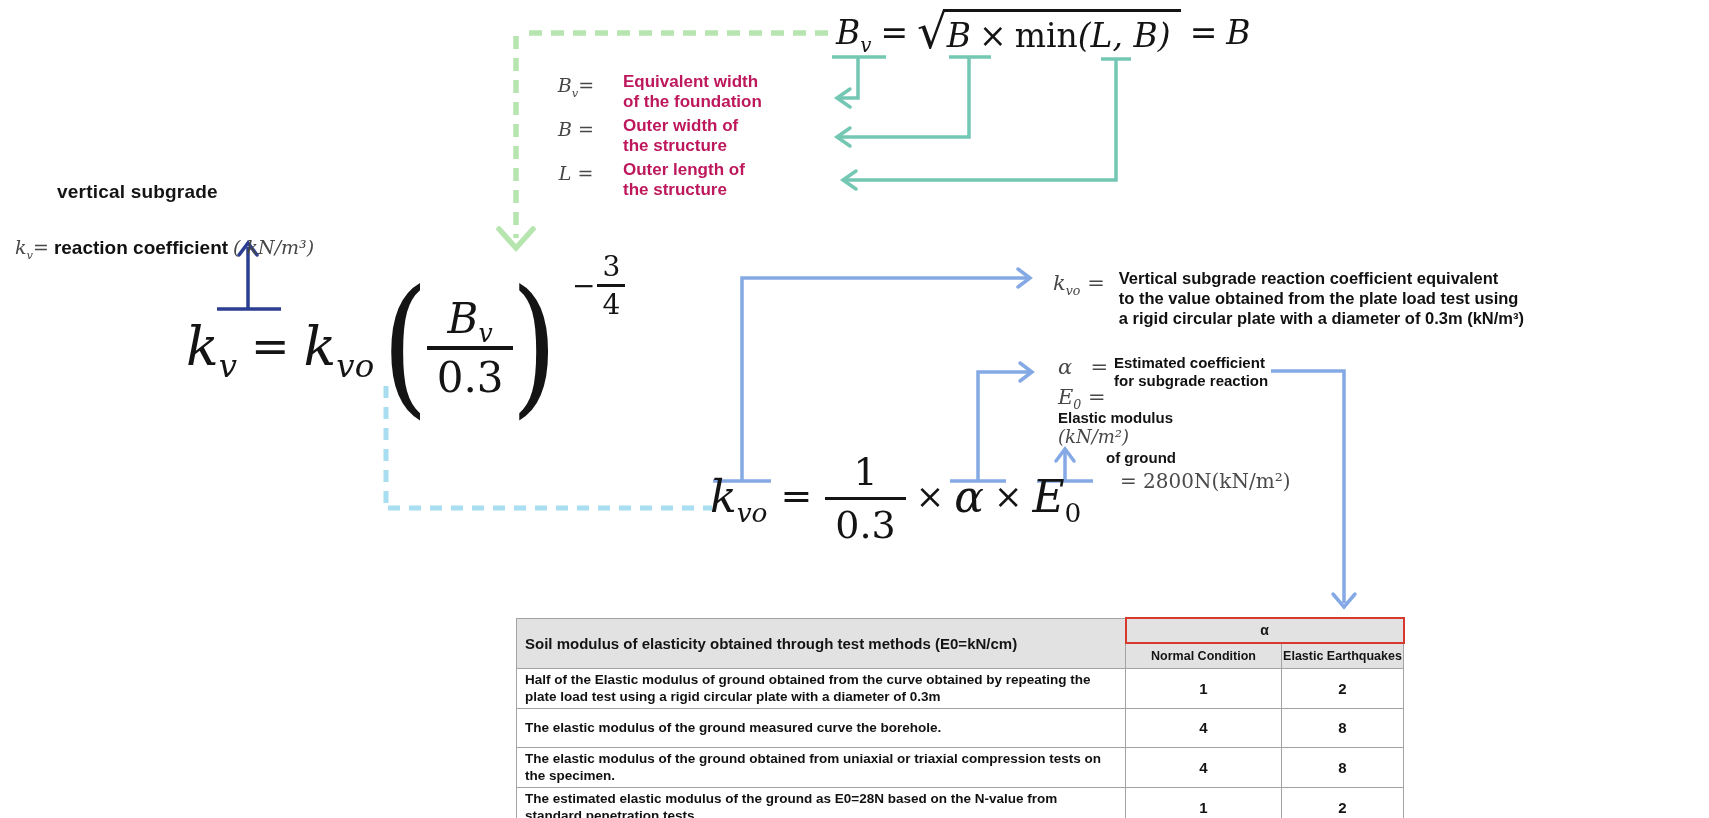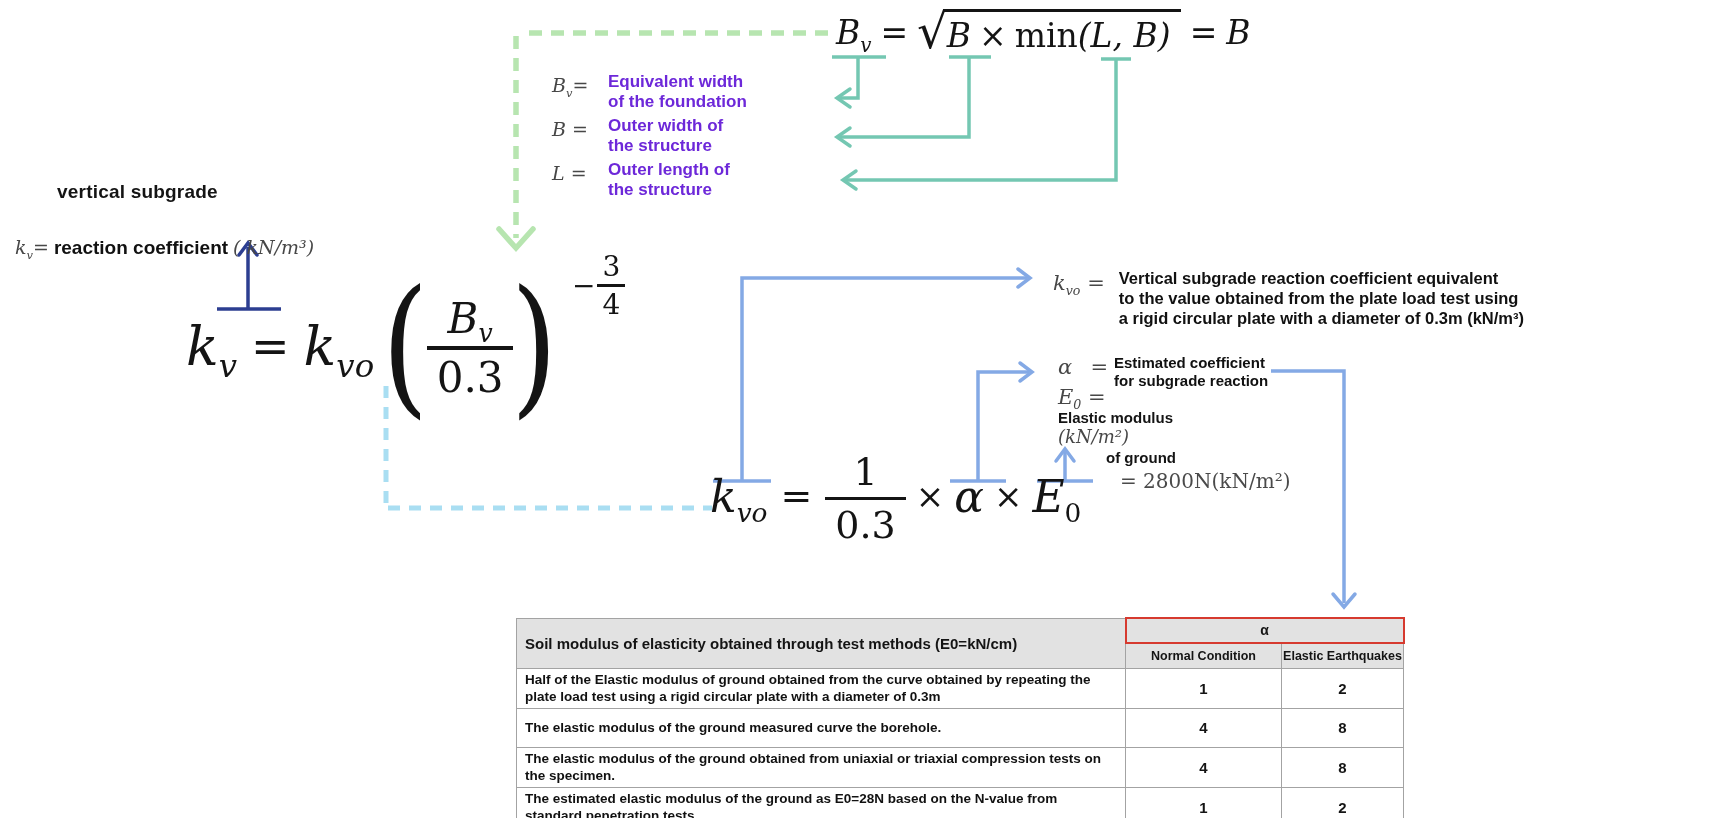--- a/index.html
+++ b/index.html
@@ -25,22 +25,22 @@
          font-family:"DejaVu Serif",serif;font-size:33px;color:#141414;}
   .f-top .eq{margin:0 9px;font-style:normal;}
   .rad-sign{font-style:normal;font-size:48px;line-height:1;margin-right:-5px;transform:translateY(-1px);}
   .rad-content{display:inline-flex;align-items:baseline;gap:8px;border-top:3px solid #141414;
                padding:4px 10px 0 4px;}
   .fn{font-style:normal;}
 
   
   .ann-dims{position:absolute;left:552px;top:72px;}
   .dim-row{display:flex;align-items:flex-start;margin-bottom:5px;min-height:39px;}
-  .dim-row .sym{width:48px;text-align:left;font-size:19px;padding-top:2px;flex:none;}
-  .dim-row .txt{margin-left:8px;font-weight:700;font-size:17px;line-height:19.5px;color:#6d28d9;}
+  .dim-row .sym{width:48px;text-align:center;font-size:19px;padding-top:2px;flex:none;}
+  .dim-row .txt{margin-left:23px;font-weight:700;font-size:17px;line-height:19.5px;color:#be185d;}
 
   
   .f-main{position:absolute;left:186px;top:246px;height:200px;display:flex;align-items:center;
           font-family:"DejaVu Serif",serif;color:#141414;}
   .f-main .var{font-size:54px;font-style:italic;}
   .f-main .eqs{font-size:46px;margin:0 14px;}
   .paren{font-size:150px;line-height:.85;transform:scaleX(.8);}
   .paren.l{margin:0 -8px 0 2px;}
   .paren.r{margin:0 2px 0 -8px;}
   .frac{display:inline-flex;flex-direction:column;align-items:center;font-size:42px;transform:translateY(2px);}

